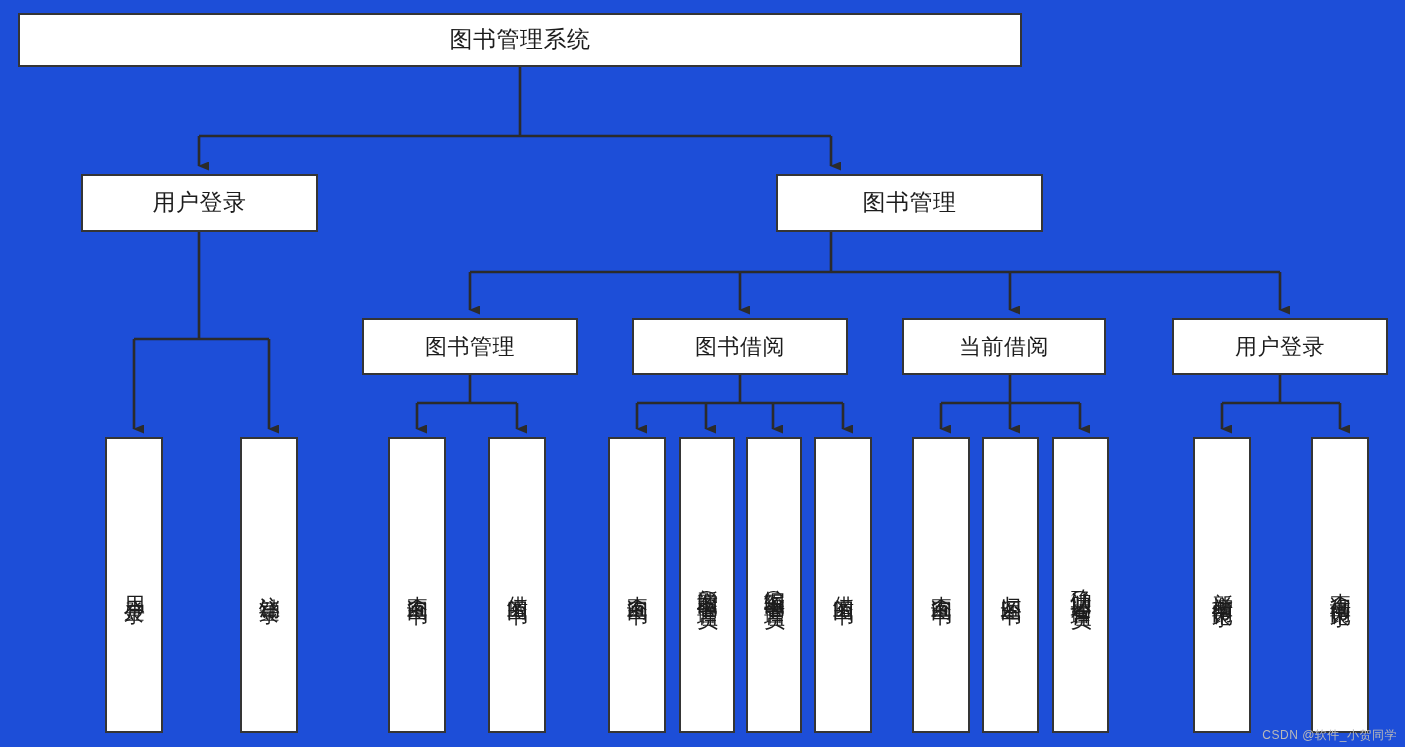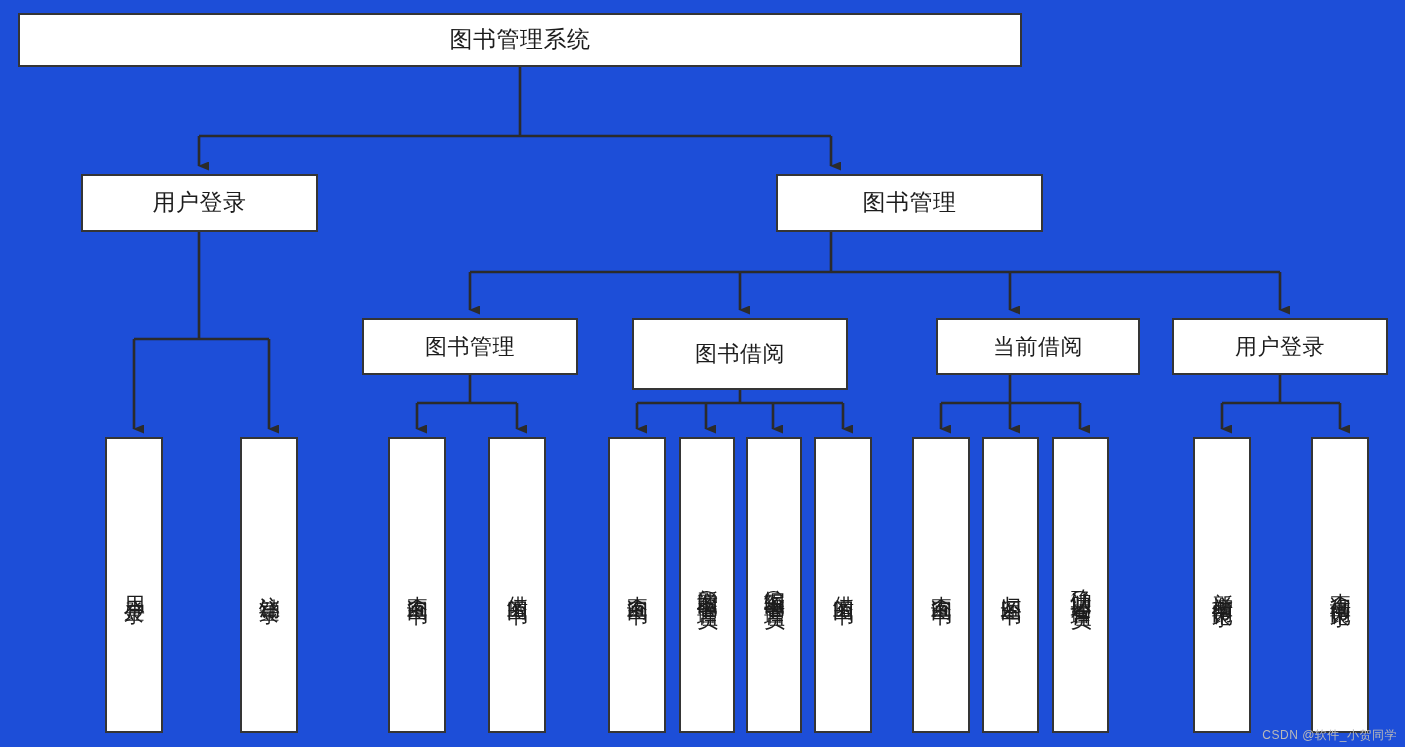--- a/index.html
+++ b/index.html
@@ -133,25 +133,25 @@
   </div>
 
   <div class="node-box level-1" style="left:732px; top:174px; width:267px; height:58px;margin-left:44px;">
     <span class="node-label">图书管理</span>
   </div>
 
   <div class="node-box level-2" style="left:362px; top:318px; width:216px; height:57px;">
     <span class="node-label">图书管理</span>
   </div>
 
-  <div class="node-box level-2" style="left:632px; top:318px; width:216px; height:72px;">
+  <div class="node-box level-2" style="left:632px; top:318px; width:216px; height:57px;">
     <span class="node-label">图书借阅</span>
   </div>
 
-  <div class="node-box level-2" style="left:936px; top:318px; width:204px; height:57px;">
+  <div class="node-box level-2" style="left:902px; top:318px; width:204px; height:57px;">
     <span class="node-label">当前借阅</span>
   </div>
 
   <div class="node-box level-2" style="left:1172px; top:318px; width:216px; height:57px;">
     <span class="node-label">用户登录</span>
   </div>
 
   <div class="node-box level-3 vertical" style="left:105px; top:437px; width:58px; height:296px;">
     <span class="node-label">用户登录</span>
   </div>

